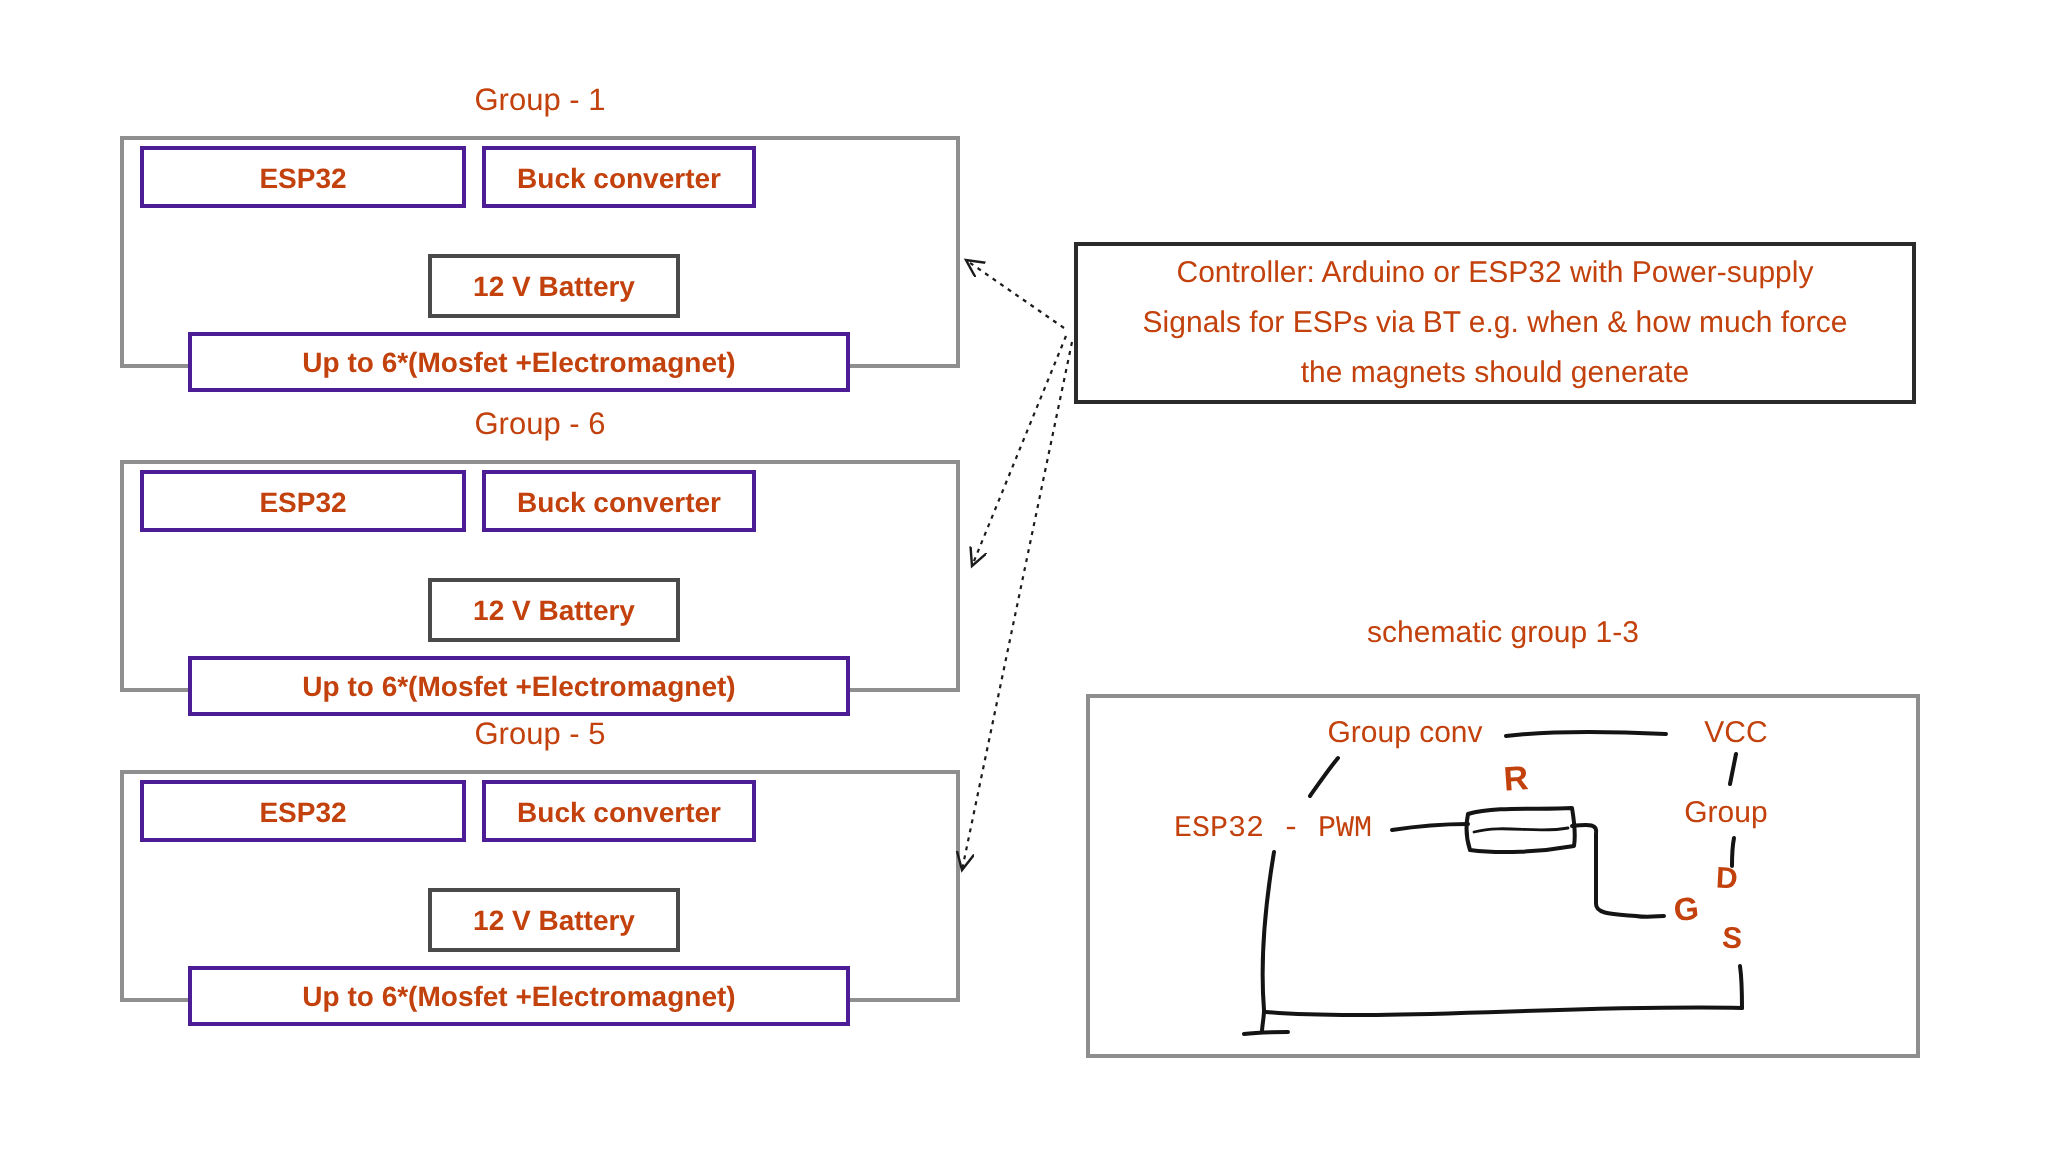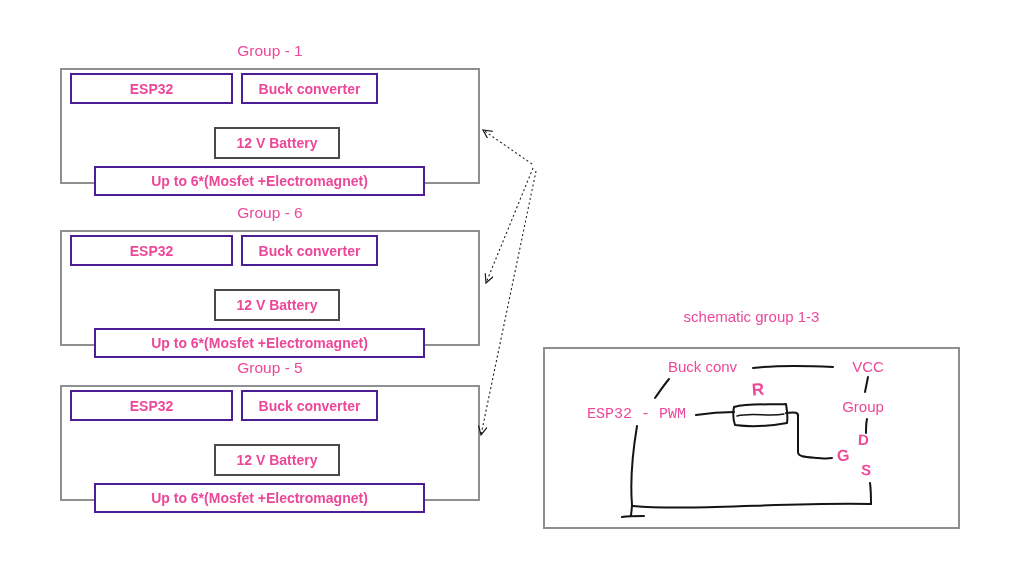--- a/index.html
+++ b/index.html
@@ -1,18 +1,18 @@
 <!DOCTYPE html>
 <html><head>
 <meta charset="utf-8">
 <style>
   html,body{margin:0;padding:0;background:#fff;}
   .canvas{
     position:relative;width:1024px;height:576px;background:#ffffff;overflow:hidden;
-    font-family:"Liberation Sans",sans-serif;color:#ec4899;
+    font-family:"Liberation Sans",sans-serif;color:#c2410c;
   }
   
   .group{position:absolute;left:60px;width:420px;}
   .group-title{position:absolute;top:0;left:0;width:100%;text-align:center;
     font-size:15.5px;line-height:20px;white-space:nowrap;}
   .group-box{position:absolute;top:27px;left:0;width:416px;height:112px;
     border:2px solid #8f8f8f;background:#fff;}
   .ibox{position:absolute;border:2px solid #4c1d95;background:#fff;
     display:flex;align-items:center;justify-content:center;
     font-size:14px;white-space:nowrap;font-weight:bold;}
@@ -75,24 +75,29 @@
   <div class="group g3">
     <div class="group-title">Group - 5</div>
     <div class="group-box">
       <div class="ibox esp">ESP32</div>
       <div class="ibox buck">Buck converter</div>
       <div class="ibox batt">12 V Battery</div>
       <div class="ibox mos">Up to 6*(Mosfet +Electromagnet)</div>
     </div>
   </div>
 
+  <div class="controller">
+    <div>Controller: Arduino or ESP32 with Power-supply</div>
+    <div>Signals for ESPs via BT e.g. when &amp; how much force</div>
+    <div>the magnets should generate</div>
+  </div>
 
   <div class="schem-title">schematic group 1-3</div>
   <div class="schem-box"></div>
-  <div class="slabel center lbl-buckconv">Buck conv</div>
+  <div class="slabel center lbl-buckconv">Group conv</div>
   <div class="slabel center lbl-vcc">VCC</div>
   <div class="slabel lbl-esp">ESP32 - PWM</div>
   <div class="slabel center lbl-r hand">R</div>
   <div class="slabel center lbl-magnet">Group</div>
   <div class="slabel lbl-d hand">D</div>
   <div class="slabel lbl-g hand">G</div>
   <div class="slabel lbl-s hand">S</div>
 
   <svg class="overlay" viewBox="0 0 1024 576">
     <defs>

